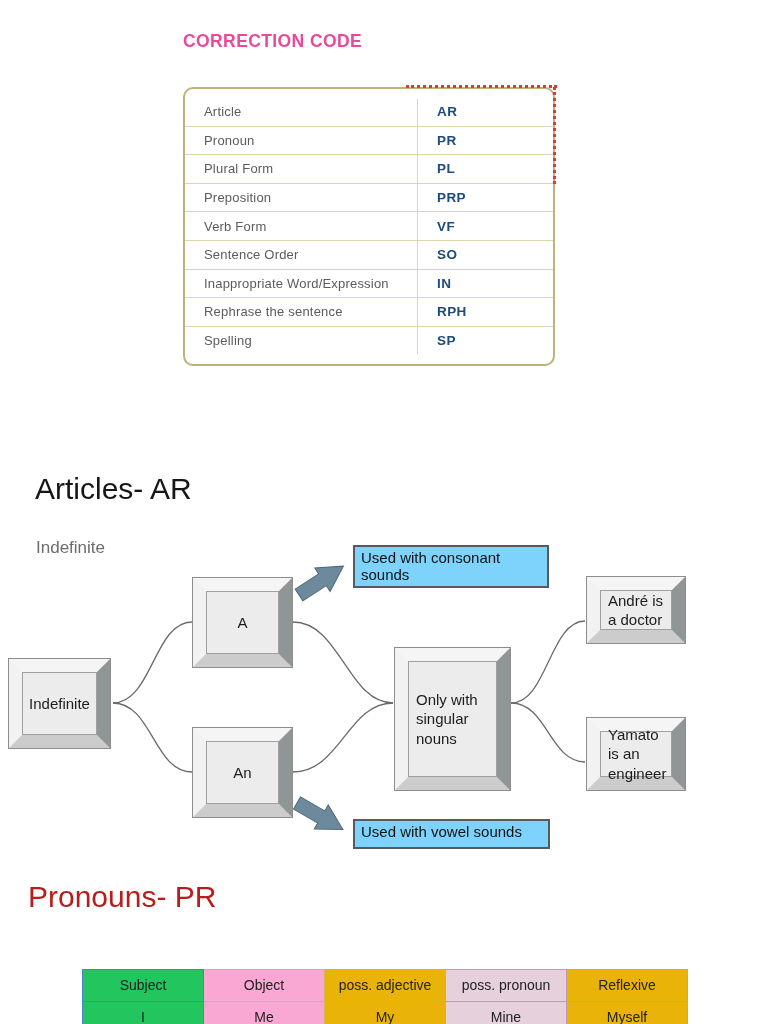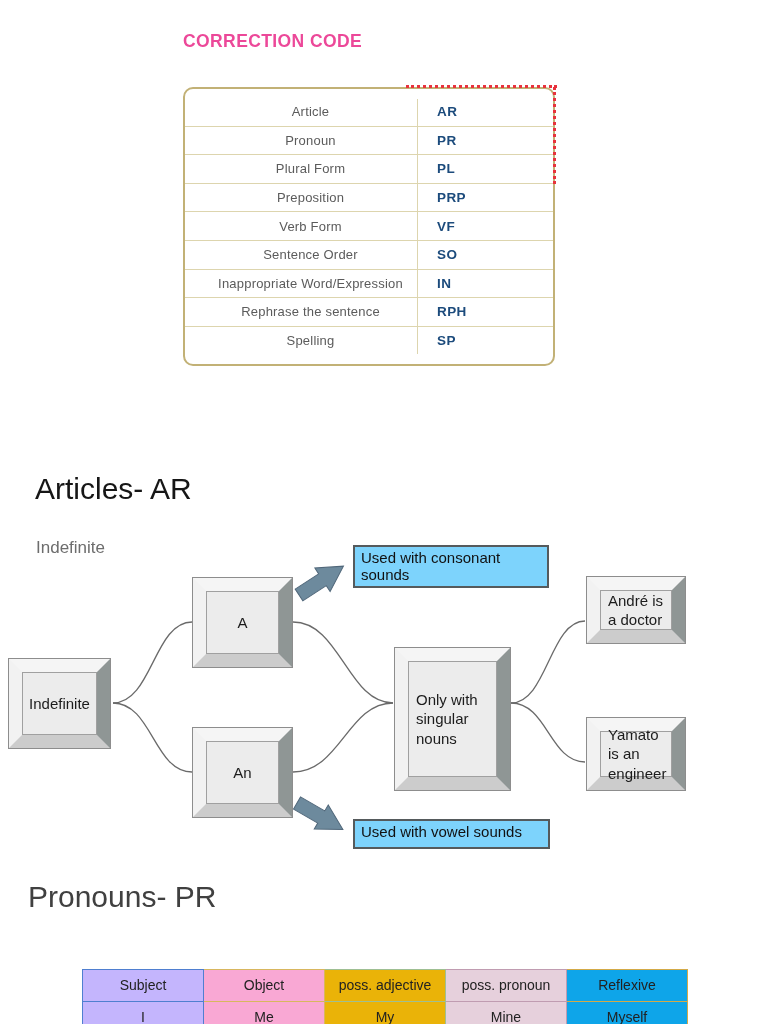--- a/index.html
+++ b/index.html
@@ -15,21 +15,20 @@
   
   .cc-title {
     position: absolute; left: 183px; top: 31px;
     font-size: 17.5px; font-weight: bold; letter-spacing: 0.4px;
     color: #ec4899;
   }
   .cc-table {
     position: absolute; left: 183px; top: 87px; width: 372px; height: 279px;
     border: 2px solid #c2b176; border-radius: 10px;
     padding-top: 8px;
-    text-align: center;
   }
   .cc-vdivider {
     position: absolute; left: 232px; top: 10px; bottom: 10px; width: 1px;
     background: #ddd5ae;
   }
   .cc-row {
     height: 28.6px; display: flex; align-items: center;
   }
   .cc-row + .cc-row { border-top: 1px solid #ddd5ae; }
   .cc-label {
@@ -53,21 +52,21 @@
   .h-articles {
     position: absolute; left: 35px; top: 472px;
     font-size: 30px; color: #161616; font-weight: 400;
   }
   .h-indefinite {
     position: absolute; left: 36px; top: 538px;
     font-size: 17px; color: #6d6d6d;
   }
   .h-pronouns {
     position: absolute; left: 28px; top: 880px;
-    font-size: 30px; color: #404040; font-weight: 400;
+    font-size: 30px; color: #b91c1c; font-weight: 400;
   }
 
   
   .diagram-svg { position: absolute; left: 0; top: 530px; width: 768px; height: 330px; }
 
   .key {
     position: absolute; border: 1px solid #8d8d8d; background: #fff;
   }
   .key-bevel {
     width: 100%; height: 100%;
@@ -101,25 +100,25 @@
   
   .pr-table {
     position: absolute; left: 82px; top: 969px;
     border-collapse: collapse;
   }
   .pr-table td {
     width: 121px; height: 31.5px;
     text-align: center; vertical-align: middle;
     font-size: 14px; color: #222;
   }
-  .col-subject  { background: #c4b5fd; border: 1px solid #4f7fd0; margin-left: 24px; }
+  .col-subject  { background: #22c55e; border: 1px solid #4f7fd0; margin-left: 24px; }
   .col-object   { background: #f9a8d4; border: 1px solid #d8b75e; }
   .col-possadj  { background: #eab308; border: 1px solid #9fbf92; }
   .col-posspro  { background: #e6d0dc; border: 1px solid #c09cb1; }
-  .col-reflex   { background: #0ea5e9; border: 1px solid #d3aa48; }
+  .col-reflex   { background: #eab308; border: 1px solid #d3aa48; }
 </style>
 </head>
 <body>
 
 <div class="cc-title">CORRECTION CODE</div>
 
 <div class="cc-table">
   <div class="cc-vdivider"></div>
 
 <div class="cc-row">

